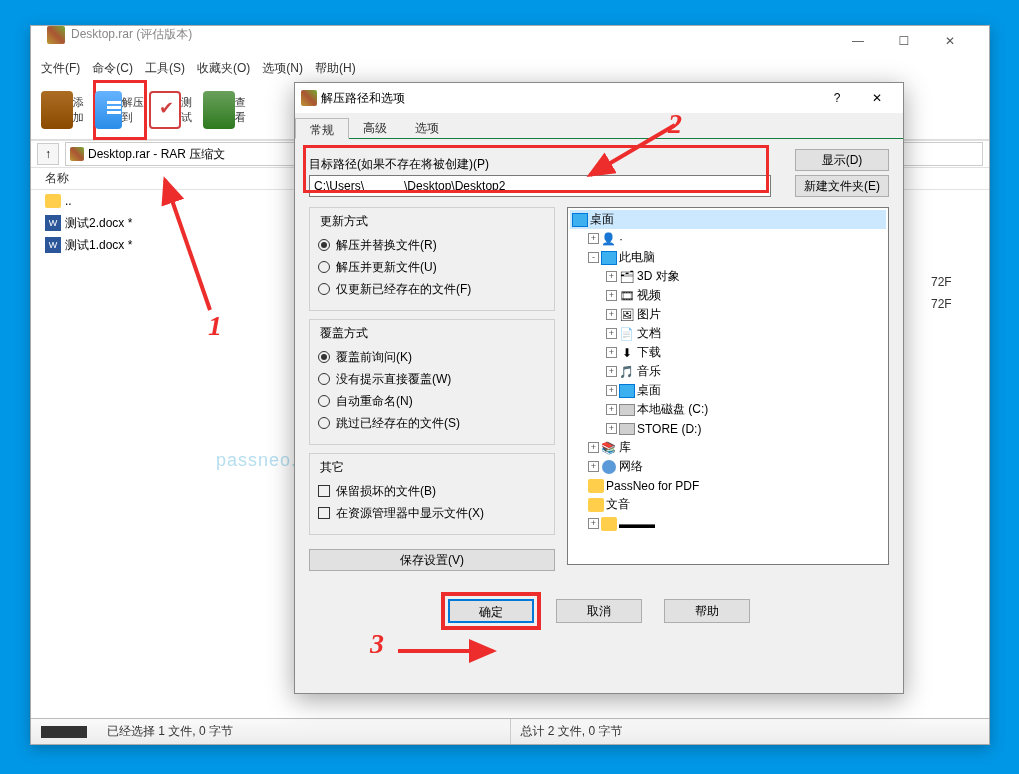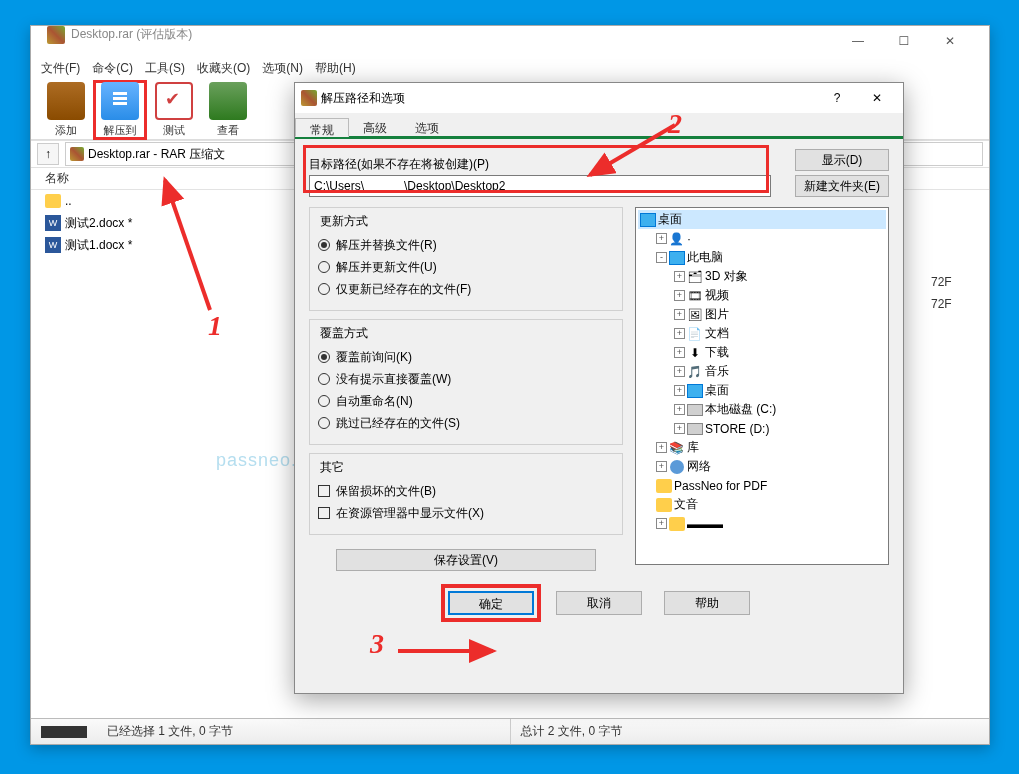--- a/index.html
+++ b/index.html
@@ -6,67 +6,67 @@
 body{width:1019px;height:774px;background:#0097e6;position:relative;overflow:hidden}
 .desktop{position:absolute;inset:0}
 .main-win{position:absolute;left:30px;top:25px;width:960px;height:720px;background:#fff;border:1px solid #aaa;box-shadow:0 4px 14px rgba(0,0,0,.25)}
 .titlebar{height:30px;display:flex;align-items:flex-start;padding:0 16px;background:#fff}
 .titlebar .title{margin-left:6px;color:#888;font-size:12px;flex:1}
 .winctrl{display:flex}
 .winctrl div{width:46px;height:30px;display:flex;align-items:center;justify-content:center;color:#555}
 .menubar{height:24px;display:flex;align-items:center;gap:12px;padding:0 10px;background:#fff}
 .menubar span{color:#333}
 .toolbar{height:60px;display:flex;align-items:center;padding:2px 10px;background:#fff;border-bottom:1px solid #ddd}
-.tbtn{display:flex;flex-direction:column;align-items:center;justify-content:space-between;width:50px;height:56px;margin-right:4px}
+.tbtn{display:flex;flex-direction:row;align-items:center;justify-content:flex-start;width:50px;height:56px;margin-right:4px}
 .tbtn .tlabel{font-size:11px;color:#333;margin-top:1px}
 .tbtn.boxed{outline:3px solid #ec2d2b;outline-offset:-1px}
 .navrow{height:28px;display:flex;align-items:center;border-top:1px solid #e0e0e0;border-bottom:1px solid #e0e0e0;padding:0 6px}
 .arrowup{width:22px;height:22px;display:flex;align-items:center;justify-content:center;border:1px solid #ccc;background:#f6f6f6;margin-right:6px}
 .pathbar{flex:1;height:24px;border:1px solid #ccc;display:flex;align-items:center;gap:4px;padding:0 4px}
 .columns{height:22px;display:flex;align-items:center;background:#fff;border-bottom:1px solid #e3e3e3;padding-left:14px}
 .columns div{color:#333}
 .filepane{background:#fff;height:calc(100% - 30px - 24px - 60px - 28px - 22px - 26px)}
 .frow{height:22px;display:flex;align-items:center;gap:4px;padding-left:14px}
 .taskbar{position:absolute;left:0;right:0;bottom:0;height:26px;background:linear-gradient(#fafafa,#ececec);border-top:1px solid #bbb;display:flex}
 .taskbar .l{flex:1;display:flex;align-items:center;padding-left:10px;gap:20px;color:#333}
 .taskbar .r{flex:1;display:flex;align-items:center;padding-left:10px;color:#333;border-left:1px solid #ccc}
 .watermark{position:absolute;left:216px;top:450px;color:#b5deef;font-size:18px;letter-spacing:1px;user-select:none}
 
 
 .dialog{position:absolute;left:294px;top:82px;width:610px;height:612px;background:#f0f0f0;border:1px solid #888;box-shadow:0 6px 24px rgba(0,0,0,.35)}
 .dlg-title{height:30px;background:#fff;display:flex;align-items:center;padding:0 6px}
 .dlg-title .t{flex:1;margin-left:4px}
 .dlg-title .q{width:40px;text-align:center}
 .dlg-title .x{width:40px;text-align:center}
-.tabs{height:26px;display:flex;border-bottom:3px solid #15803d;background:#f0f0f0;padding-top:4px}
+.tabs{height:26px;display:flex;border-bottom:1px solid #15803d;background:#f0f0f0;padding-top:4px}
 .tab{padding:3px 14px;color:#333}
 .tab.active{background:#f0f0f0;border:1px solid #bbb;border-bottom:1px solid #f0f0f0;position:relative;top:1px}
 .dlg-body{padding:10px 14px}
 .fieldrow{display:flex;gap:24px;align-items:flex-end}
 .leftcol{flex:1}
 .pathlabel{margin-bottom:2px}
 .pathinput{width:100%;height:22px;border:1px solid #7a7a7a;padding:0 4px}
 .rcol{display:flex;flex-direction:column;gap:4px}
 .btn{min-width:82px;height:22px;background:#e1e1e1;border:1px solid #adadad;text-align:center;padding:0 8px;line-height:20px}
 .twocol{display:flex;gap:12px;margin-top:10px}
 .group{border:1px solid #d0d0d0;padding:6px 8px 10px;margin-bottom:8px}
 .group .glabel{margin:-14px 0 4px -2px;background:#f0f0f0;display:inline-block;padding:0 4px}
 .radio,.check{display:flex;align-items:center;gap:6px;height:22px}
 .radio .r{width:12px;height:12px;border-radius:50%;border:1px solid #333;display:flex;align-items:center;justify-content:center}
 .radio.sel .r::after{content:"";width:6px;height:6px;border-radius:50%;background:#333}
 .check .c{width:12px;height:12px;border:1px solid #333}
-.leftpanel{width:314px}
+.leftpanel{width:246px}
 .treepanel{flex:1;border:1px solid #7a7a7a;background:#fff;height:358px;overflow:hidden;padding:2px}
 .tnode{display:flex;align-items:center;gap:2px;height:19px}
 .tw0{padding-left:2px}.tw1{padding-left:18px}.tw2{padding-left:36px}
 .expander{width:11px;height:11px;border:1px solid #888;font-size:9px;line-height:9px;text-align:center;color:#555}
 .tnode .ticon{width:16px;height:16px;display:flex;align-items:center;justify-content:center}
 .tnode.selected{background:#cce8ff}
 .save-row{display:flex;justify-content:center;margin-top:14px}
-.footer-btns{display:flex;gap:22px;justify-content:center;margin-top:20px}
+.footer-btns{display:flex;gap:22px;justify-content:center;margin-top:28px}
 .fbtn{width:86px;height:24px;background:#e1e1e1;border:1px solid #adadad;line-height:22px;text-align:center}
 .fbtn.primary{outline:4px solid #ec2d2b;outline-offset:3px;border:2px solid #0078d7}
 .redbox1{position:absolute;border:3px solid #ec2d2b;pointer-events:none}
 .annot{position:absolute;color:#ec2d2b;font-weight:bold;font-family:"Times New Roman",serif;font-style:italic}
 svg.arrow{position:absolute;pointer-events:none}
 .rightcells{position:absolute;left:900px;color:#333}
 
 
 .ico{width:38px;height:38px}
 .ico-extract{background:linear-gradient(#66b3ff,#2a8de8);border-radius:4px;position:relative}

